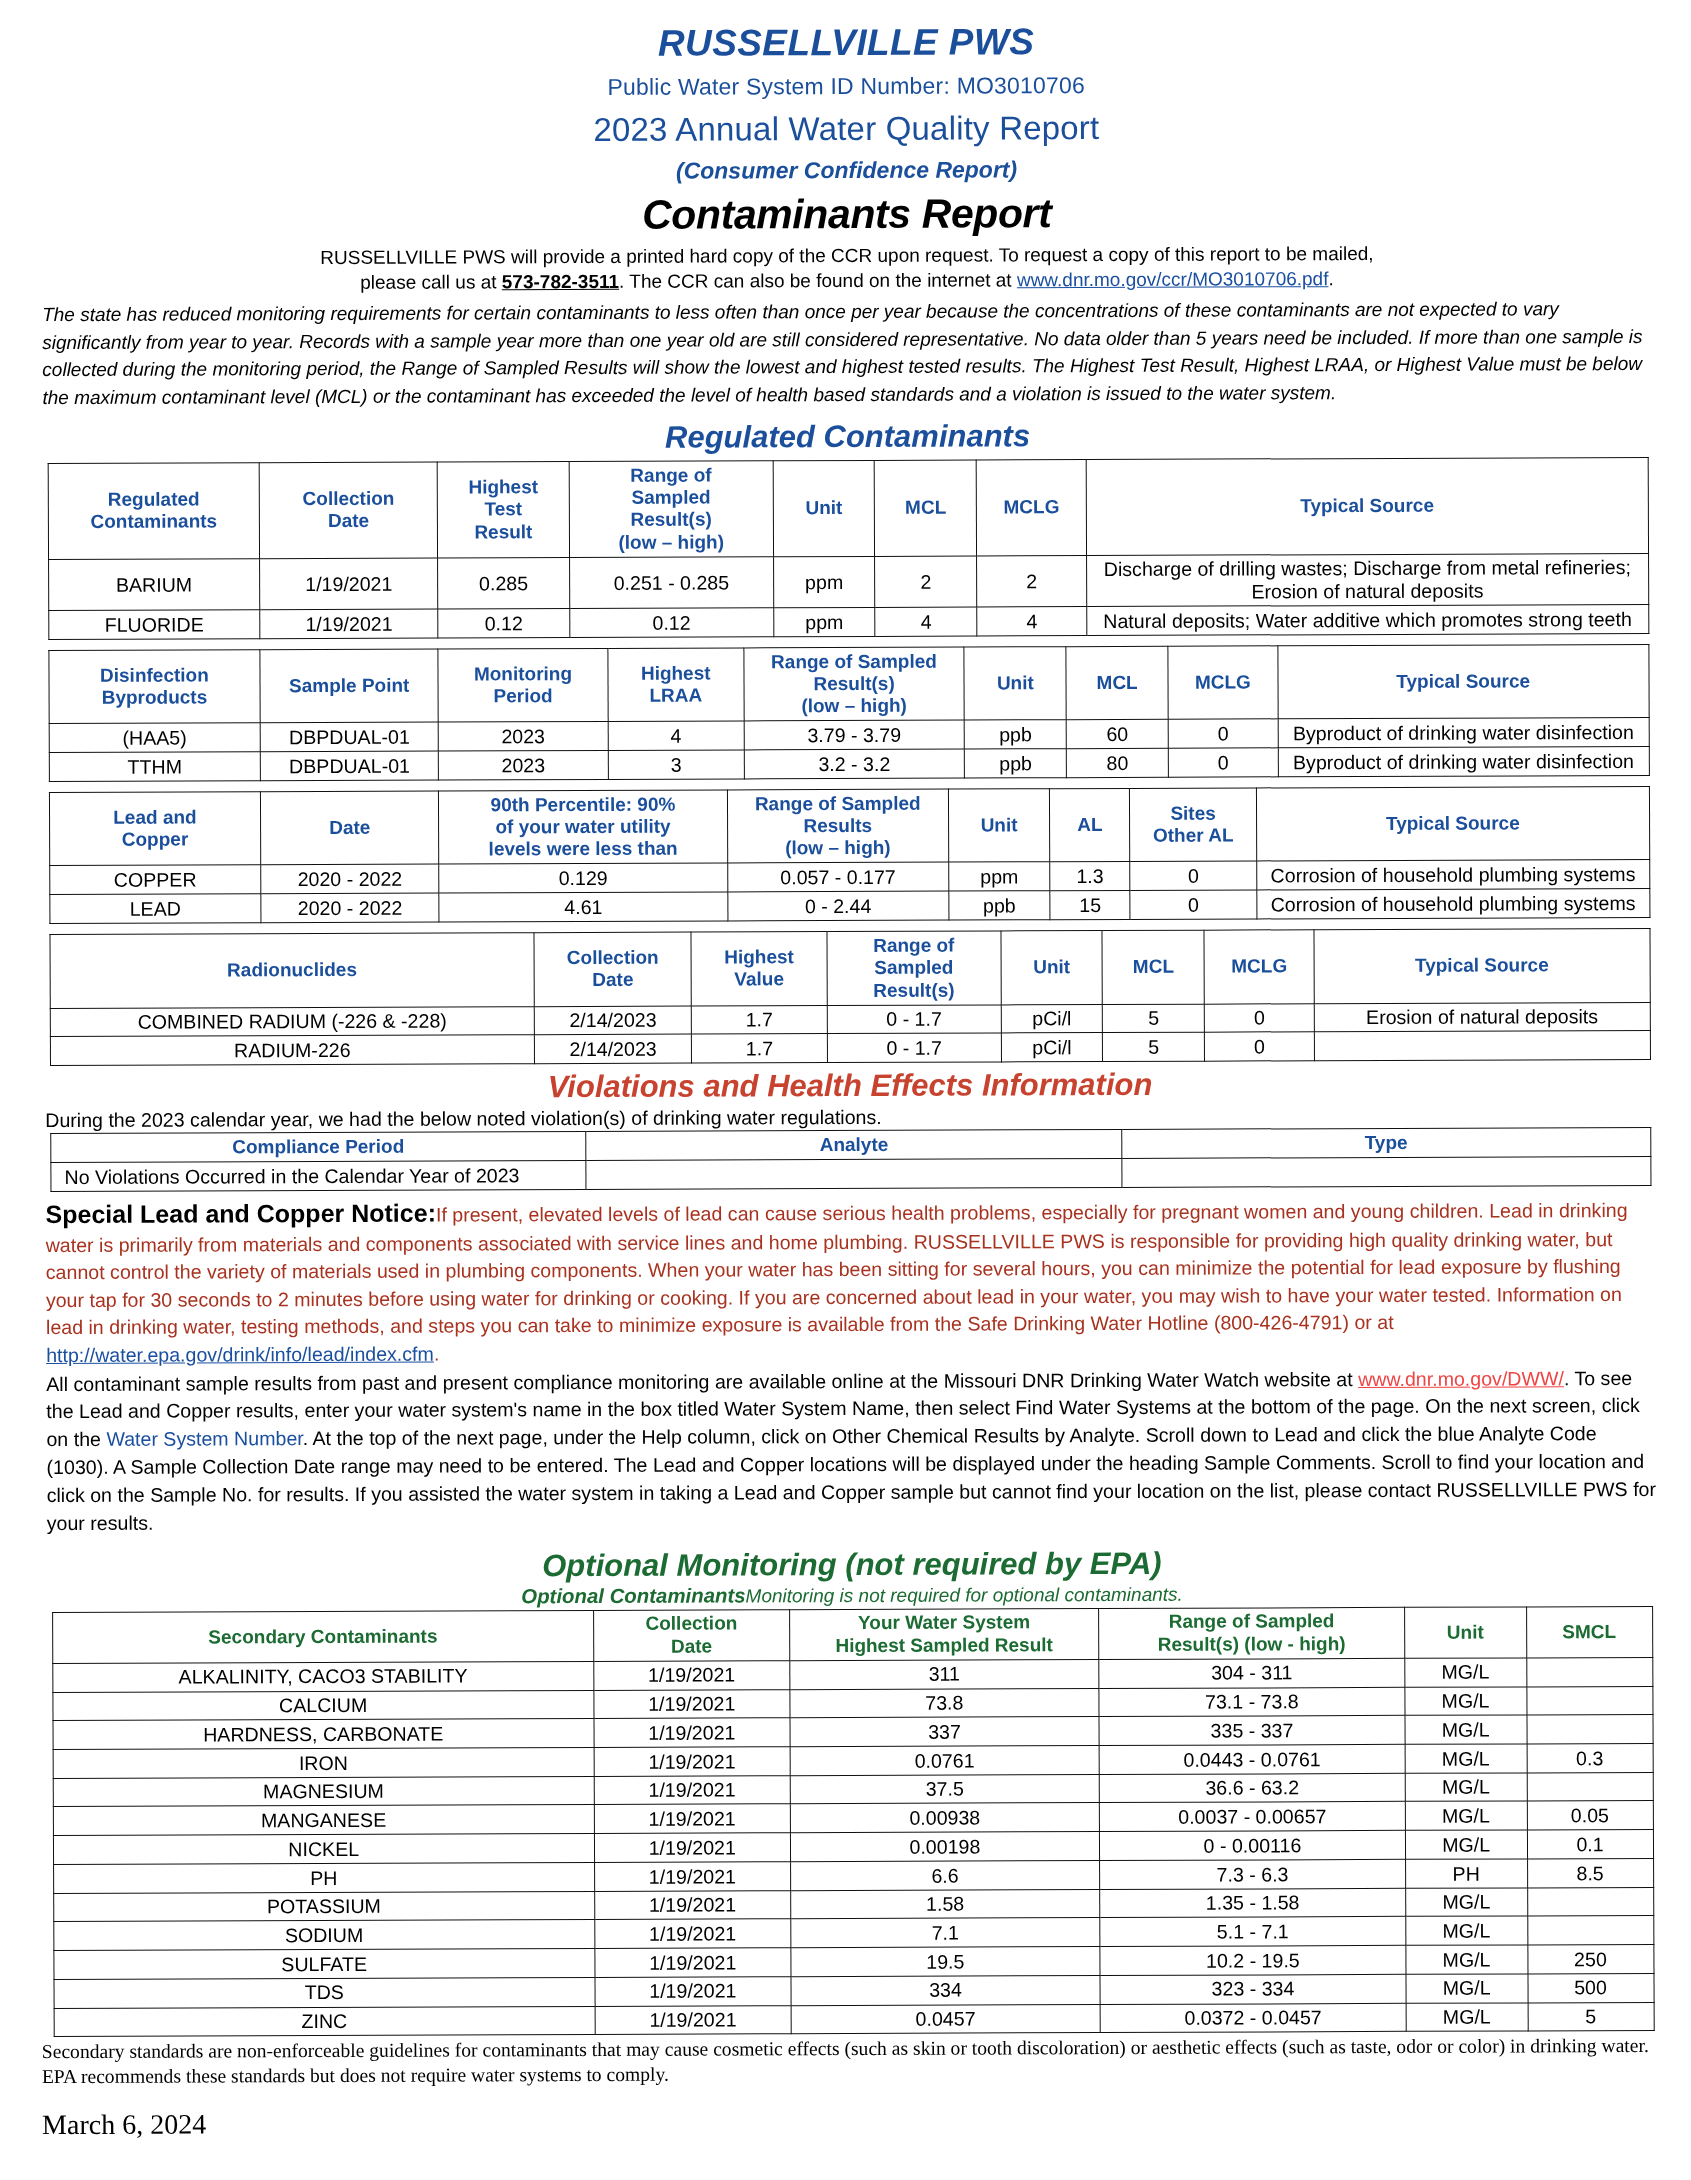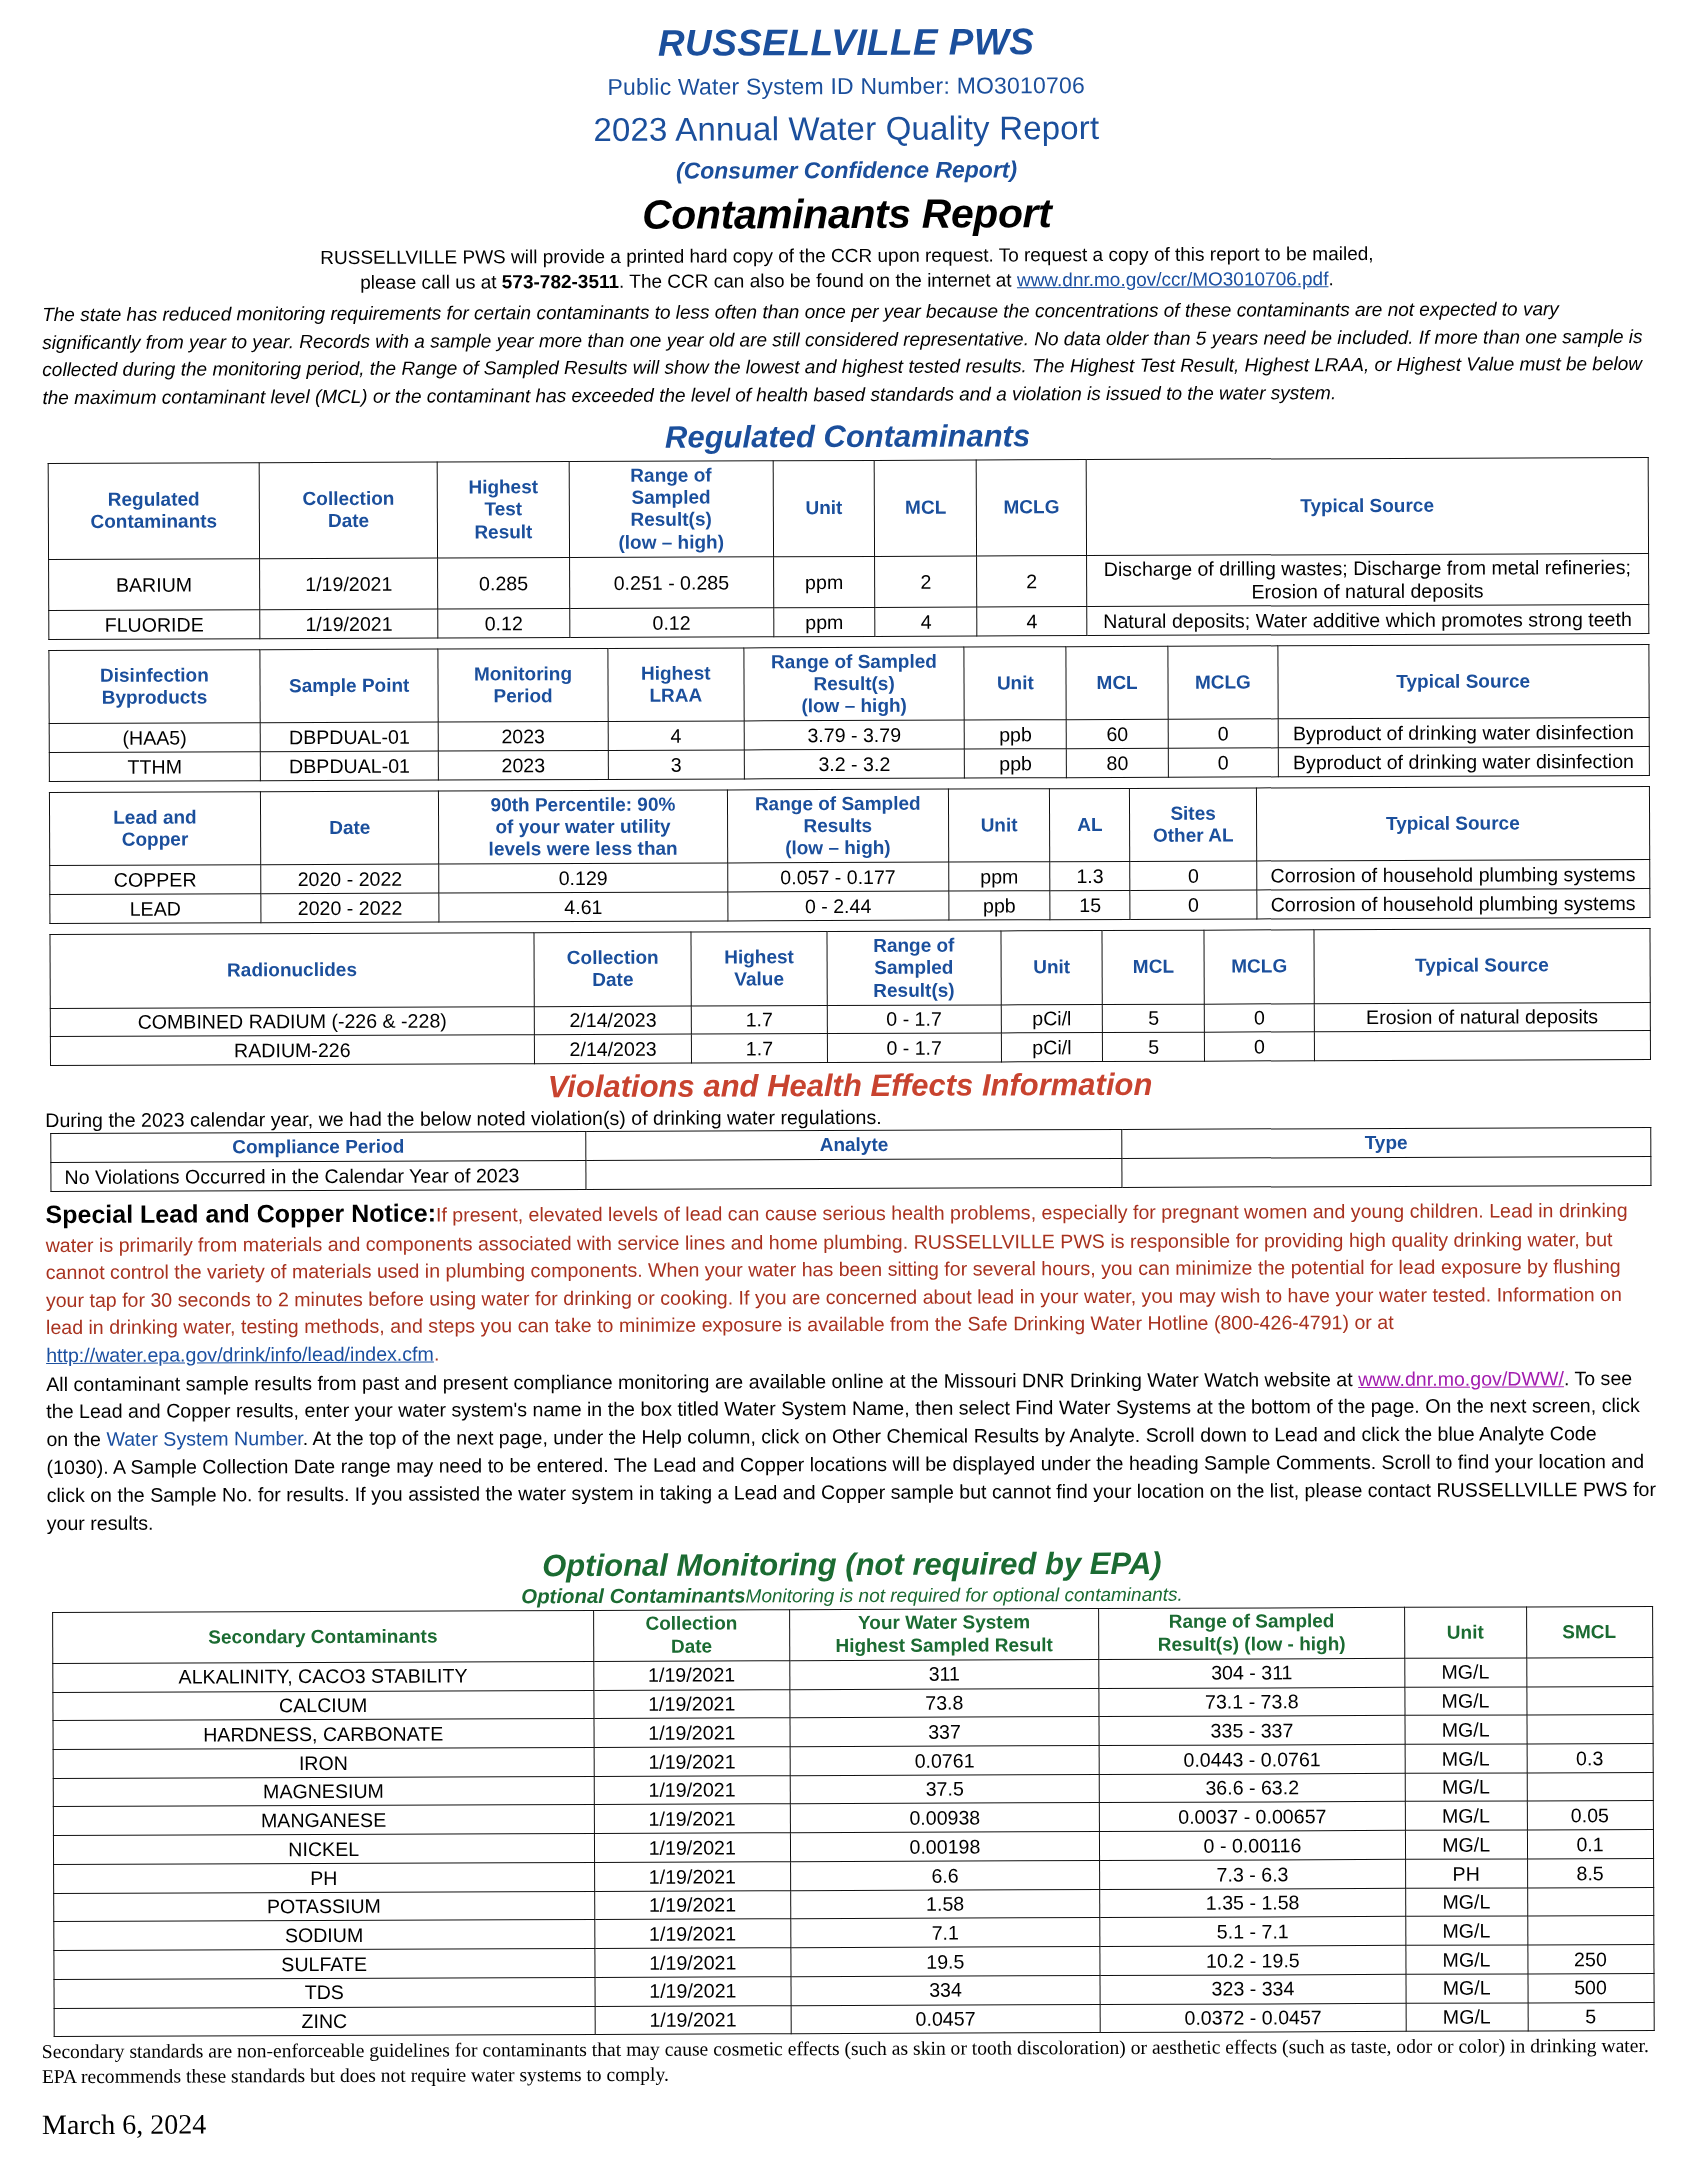--- a/index.html
+++ b/index.html
@@ -72,20 +72,21 @@
     line-height: 1.32;
     margin-top: 5.1px;
     padding: 0 128px;
   }
   .intro-center a, .inline-link {
     color: #1a4fa0;
     text-decoration: underline;
   }
   .phone {
     font-weight: bold;
+    text-decoration: underline;
   }
   .intro-italic {
     font-size: 19px;
     font-style: italic;
     line-height: 1.46;
     margin: 5.1px 34px 0 41px;
     text-align: left;
   }
 
   
@@ -169,21 +170,21 @@
   }
   .notice a { color: #1a4fa0; text-decoration: underline; }
 
   .blackpara {
     font-size: 19.6px;
     line-height: 1.42;
     margin: 1.7px 34px 0 41px;
     color: #000;
     text-align: left;
   }
-  .blackpara a { color: #a21caf; text-decoration: underline; }
+  .blackpara a { color: #ef4444; text-decoration: underline; }
   .blackpara .bluetxt { color: #1a4fa0; }
 
   .footnote {
     font-family: "Liberation Serif", serif;
     font-size: 19.6px;
     line-height: 1.30;
     margin: 1.7px 34px 0 34px;
     text-align: left;
   }
   .signdate {

